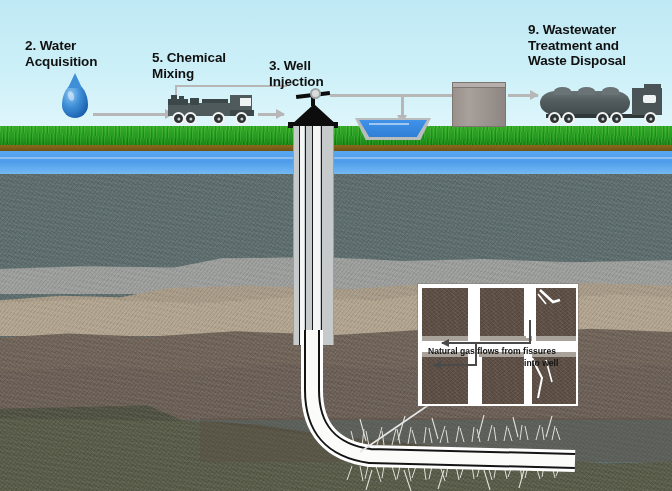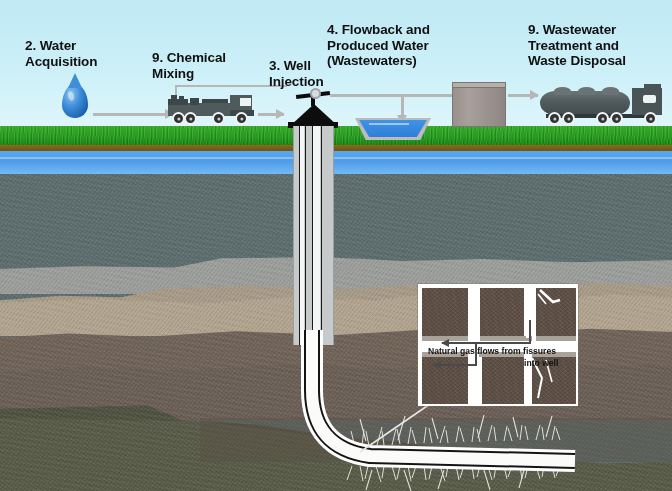--- a/index.html
+++ b/index.html
@@ -243,21 +243,21 @@
 
   <div class="aquifer"></div>
   <div class="soil"></div>
   <div class="grass"></div>
 
   <div class="lab" style="left:25px;top:38px;width:120px;">2. Water
 Acquisition</div>
   <div class="droplet" style="left:62px;top:84px;"></div>
   <div class="arrow" style="left:93px;top:113px;width:80px;"></div>
 
-  <div class="lab" style="left:152px;top:50px;width:110px;">9. Chemical
+  <div class="lab" style="left:152px;top:50px;width:110px;">5. Chemical
 Mixing</div>
 
   <div class="bracket" style="left:175px;top:85px;width:110px;height:22px;border-right:none;"></div>
 
   <div class="mixtruck" style="left:168px;top:93px;width:90px;height:32px;">
 
     <div class="mt-body" style="left:0;top:10px;width:62px;height:13px;"></div>
     <div class="mt-dark" style="left:0;top:6px;width:20px;height:6px;"></div>
     <div class="mt-dark" style="left:3px;top:2px;width:6px;height:5px;"></div>
     <div class="mt-dark" style="left:11px;top:3px;width:5px;height:4px;"></div>
@@ -319,23 +319,20 @@
     <path d="M312 330 L312 390 Q312 448 370 456 L575 461" fill="none" stroke="#141414" stroke-width="16"></path>
 
     <path d="M312 330 L312 390 Q312 448 370 456 L575 461" fill="none" stroke="#fbfbfa" stroke-width="12"></path>
 
     <line x1="360" y1="452" x2="430" y2="404" stroke="#e6e6e6" stroke-width="1.6"></line>
   </svg>
 
   <div class="arrow" style="left:330px;top:94px;width:155px;"></div>
   <div class="arrow-down" style="left:401px;top:94px;height:22px;"></div>
 
-  <div class="lab" style="left:327px;top:22px;width:140px;">4. Flowback and
-Produced Water
-(Wastewaters)</div>
 
   <div class="pit-liner" style="left:355px;top:118px;width:76px;height:22px;"></div>
   <div class="pit-water" style="left:359px;top:120px;width:68px;height:17px;"></div>
 
   <div class="tank-top" style="left:452px;top:82px;width:54px;height:6px;"></div>
   <div class="tank" style="left:452px;top:87px;width:54px;height:40px;"></div>
 
   <div class="arrow" style="left:508px;top:94px;width:30px;"></div>
 
   <div class="lab" style="left:528px;top:22px;width:145px;">9. Wastewater

